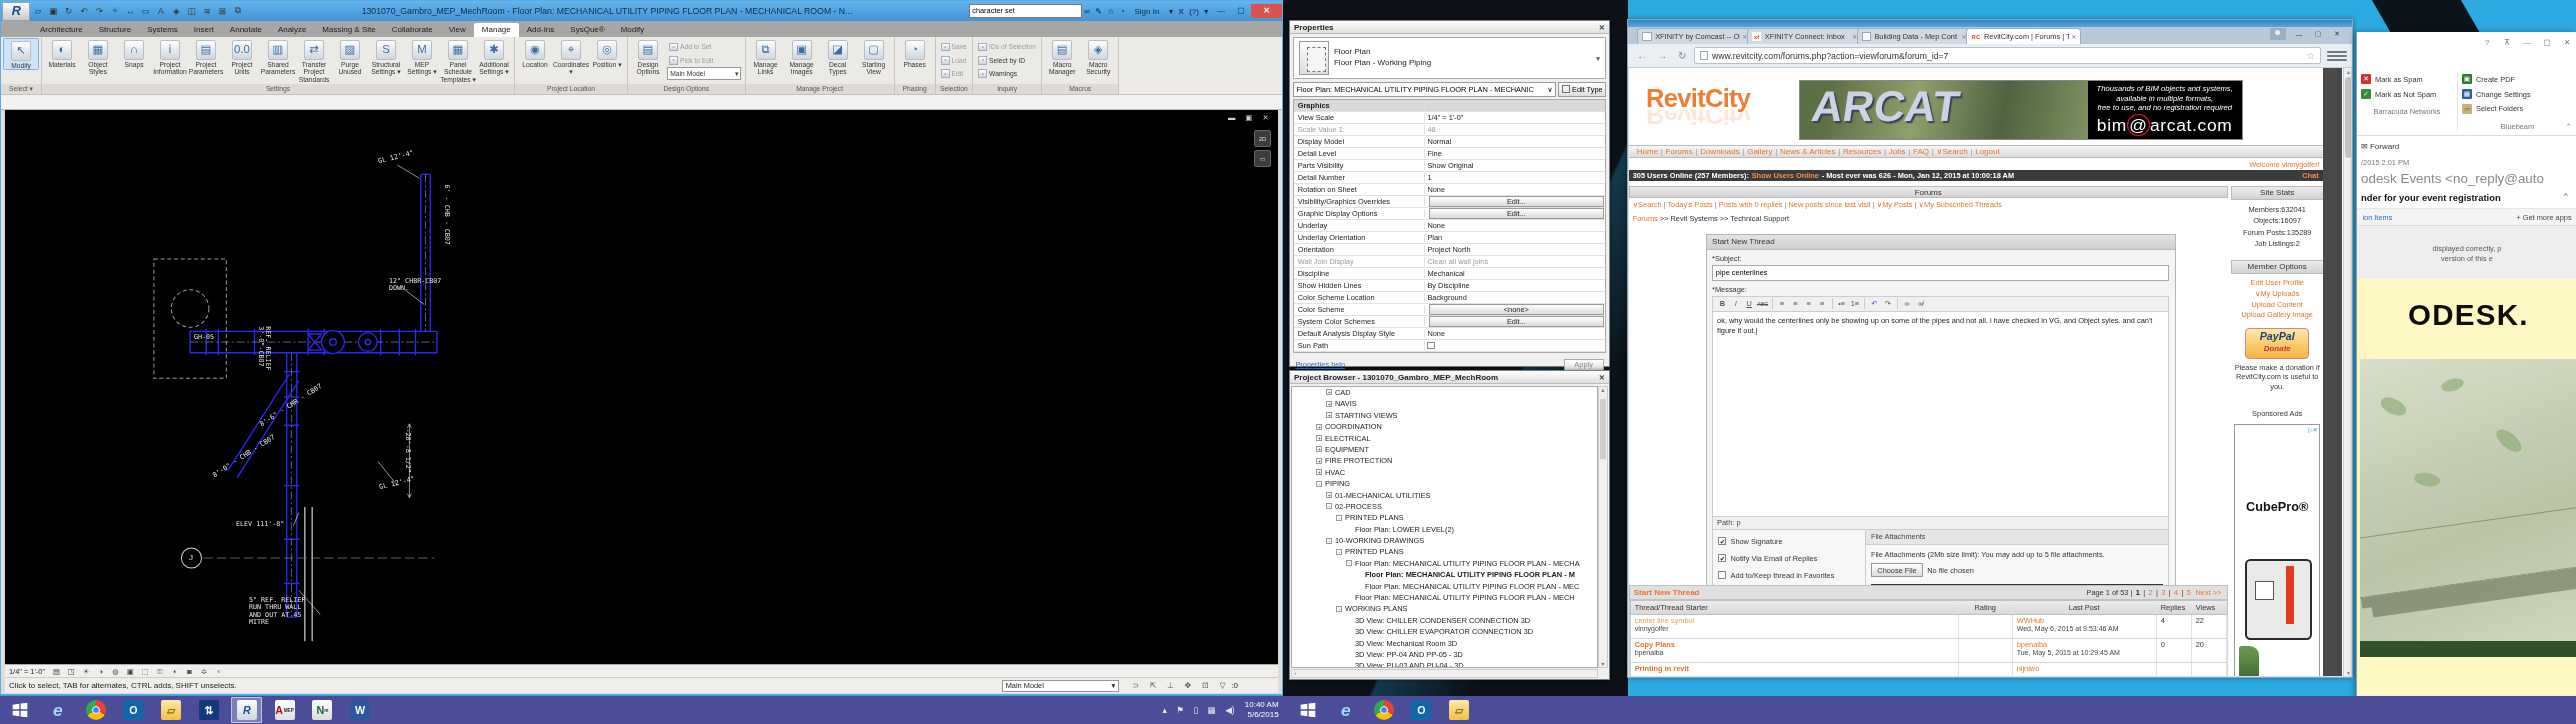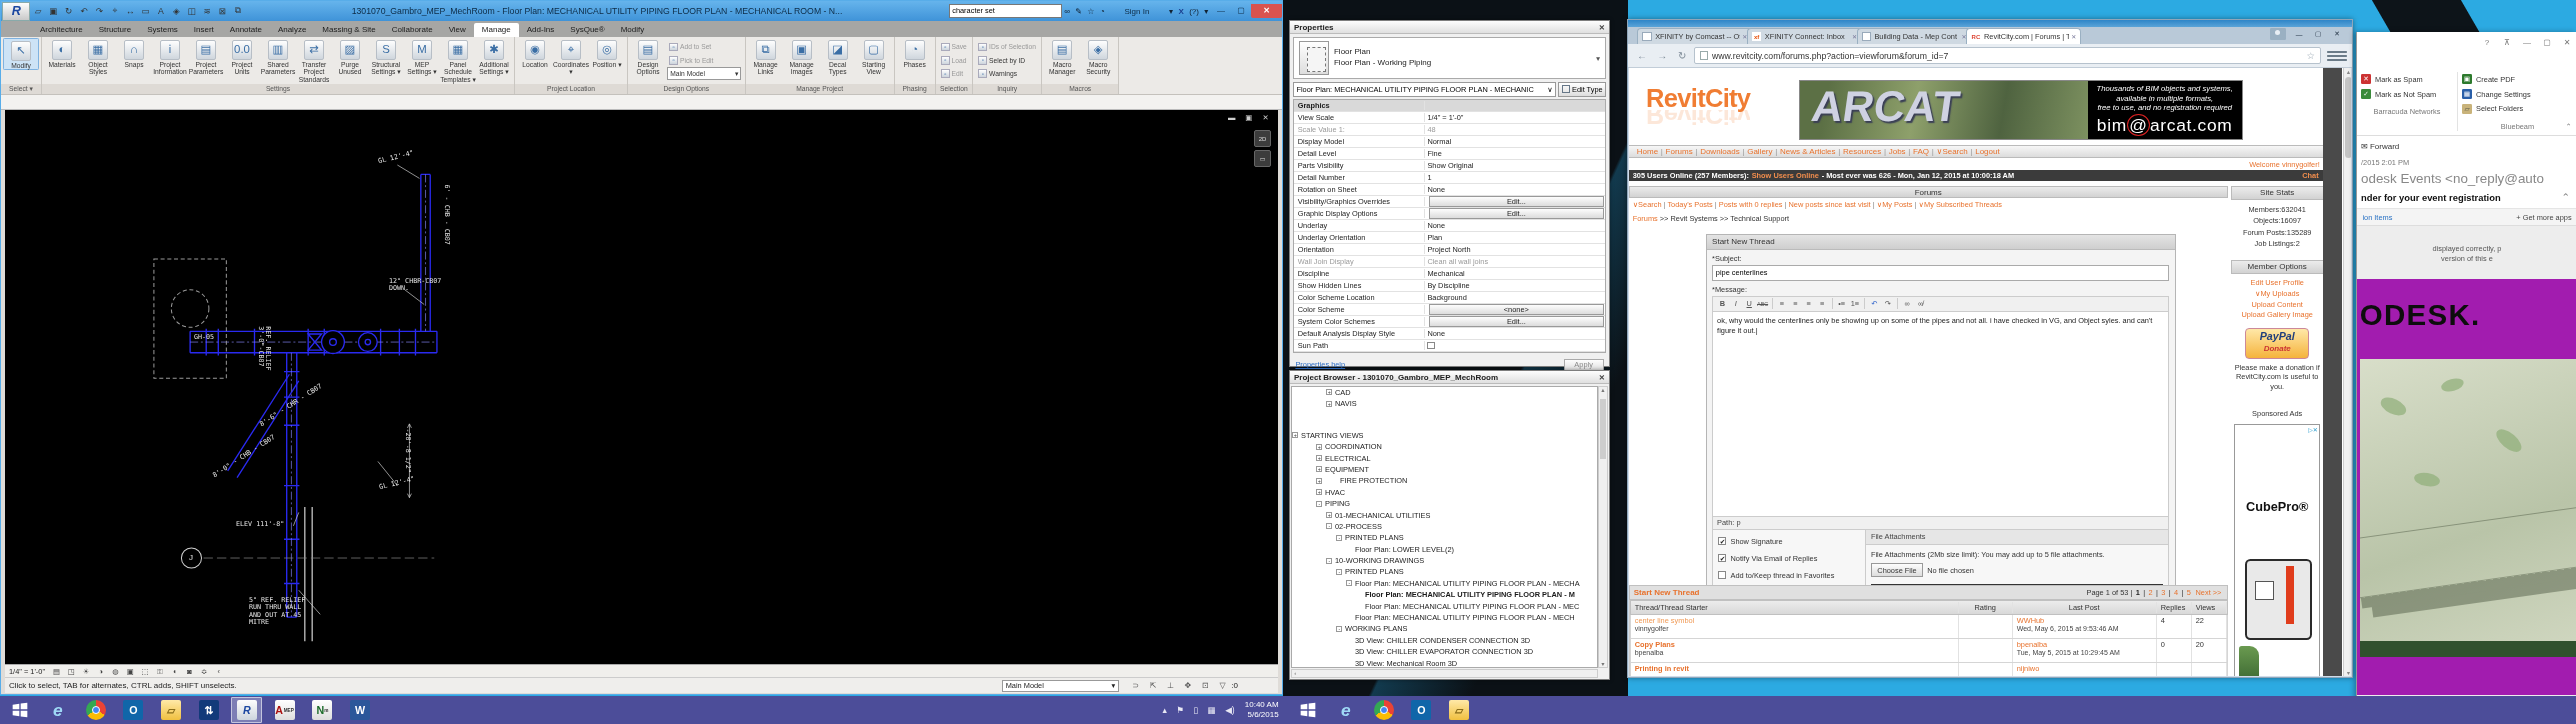--- a/index.html
+++ b/index.html
@@ -17,21 +17,21 @@
   
   #revit { left:0; top:0; width:1283px; height:695px; border:1.3px solid #58ade9; background:#dfdcd8; }
   #r-title { height:20px; background:linear-gradient(#66b4ec,#3f93d8); display:flex; align-items:center; padding-left:1.3px; }
   #r-appbtn { width:28px; height:19px; background:linear-gradient(#fdfdfd,#c9c9c9); border:0.7px solid #8aa;
     display:flex; align-items:center; justify-content:center; font-weight:bold; font-size:12.7px; color:#1b47a0; font-style:italic; }
   .qat-ic { width:14px; height:14.8px; margin:0 0.7px; display:flex; align-items:center; justify-content:center;
     font-size:8.7px; color:#333; border-radius:1.3px; }
   #r-title-text { flex:1; text-align:center; font-size:8.7px; color:#0d2b45; white-space:nowrap; overflow:hidden; }
   #r-search { width:113px; height:13.4px; border:0.7px solid #777; font-size:7.4px; padding:0 2.7px; background:#fff; }
   .tic { font-size:8px; color:#123; margin:0 2.7px; }
-  #r-signin { font-size:8px; color:#0d2b45; margin:0 17px; }
+  #r-signin { font-size:8px; color:#0d2b45; margin:0 7px; }
   .wbtn { width:20px; height:14.8px; display:flex; align-items:center; justify-content:center; font-size:8px; color:#0d2b45; }
   #r-close { width:31px; background:#d9534f; color:#fff; border-radius:0 0 2px 2px; font-weight:bold; }
   #r-tabs { height:16px; background:#a6a6a4; display:flex; align-items:flex-end; padding-left:31px; }
   .r-tab { padding:2px 8px 2.7px; font-size:8px; color:#1c1c1c; cursor:default; }
   .r-tab.active { background:#fff; border-radius:2px 2px 0 0; }
   #r-ribbon { height:58px; background:#eceae7; display:flex; border-bottom:0.7px solid #c4c1bc; }
   .panel { display:flex; flex-direction:column; border-right:0.7px solid #c9c6c1; }
   .p-items { flex:1; display:flex; align-items:flex-start; padding:1.3px 2px; }
   .p-label { height:10px; font-size:6.7px; color:#555; text-align:center; background:#dedad5; line-height:10px; }
   .big-item { width:36px; display:flex; flex-direction:column; align-items:center; font-size:6.7px; color:#333;
@@ -243,21 +243,21 @@
   #o-date { font-size:7.4px; color:#777; margin-top:6.7px; }
   #o-from { font-size:13.4px; color:#888; font-weight:300; margin-top:4px; white-space:nowrap; }
   #o-subj { font-size:9.4px; color:#111; font-weight:bold; margin-top:5.4px; white-space:nowrap; }
   #o-mailhdr .chev { position:absolute; right:6.7px; bottom:4px; color:#888; }
   #o-strip { height:17.4px; background:#f4f4f4; border-bottom:0.7px solid #ddd; display:flex; align-items:center;
     font-size:7.4px; padding:0 5.4px; }
   #o-strip .l { color:#2a72c4; }
   #o-strip .r { margin-left:auto; color:#444; }
   #o-body { background:#ededed; height:100%; }
   #o-note { text-align:center; font-size:7.4px; color:#555; padding:17.4px 2.7px 13.4px; line-height:10.7px; }
-  #o-white { background:#a21caf; margin:0; padding:19px 0 0 2.7px; height:416px; }
+  #o-white { background:#fef9c3; margin:0; padding:19px 0 0 2.7px; height:416px;text-align:center; }
   #o-logo { font-size:29.5px; font-weight:bold; color:#0d0d0d; letter-spacing:1.3px; }
   #o-photo { margin-top:27px; width:221px; height:282px; background:linear-gradient(160deg,#d8dec9,#b9c4a8 60%,#cfd6bf);
     position:relative; overflow:hidden; }
   #o-photo i { position:absolute; border-radius:50%; background:#8fae77; opacity:.7; }
   #o-photo .c1 { left:20px; top:40px; width:27px; height:14.8px; transform:rotate(25deg); }
   #o-photo .c2 { left:81px; top:20px; width:23px; height:12px; transform:rotate(-15deg); }
   #o-photo .c3 { left:134px; top:74px; width:29.5px; height:14.8px; transform:rotate(40deg); }
   #o-photo .c4 { left:54px; top:114px; width:25.5px; height:13.4px; transform:rotate(10deg); }
   #o-photo .stave { position:absolute; left:-13.4px; top:161px; width:282px; height:60px;
     border-top:1.3px solid #55604a; border-bottom:1.3px solid #55604a; transform:rotate(-8deg);
@@ -751,37 +751,37 @@
     </div>
     <div id="pb-tree">
         <div class="tree-item" style="padding-left: 34px;">
           <span class="tree-exp">+</span>
           <span>CAD</span>
         </div>
         <div class="tree-item" style="padding-left: 34px;">
           <span class="tree-exp">+</span>
           <span>NAVIS</span>
         </div>
-        <div class="tree-item" style=" margin-top: 20px;">
+        <div class="tree-item" style="padding-left: 34px;">
           <span class="tree-exp">+</span>
           <span>STARTING VIEWS</span>
         </div>
         <div class="tree-item" style="padding-left: 24px;">
           <span class="tree-exp">+</span>
           <span>COORDINATION</span>
         </div>
         <div class="tree-item" style="padding-left: 24px;">
           <span class="tree-exp">+</span>
           <span>ELECTRICAL</span>
         </div>
         <div class="tree-item" style="padding-left: 24px;">
           <span class="tree-exp">+</span>
           <span>EQUIPMENT</span>
         </div>
-        <div class="tree-item" style="padding-left: 24px; gap: 15px;">
+        <div class="tree-item" style="padding-left: 24px;">
           <span class="tree-exp">+</span>
           <span>FIRE PROTECTION</span>
         </div>
         <div class="tree-item" style="padding-left: 24px;">
           <span class="tree-exp">+</span>
           <span>HVAC</span>
         </div>
         <div class="tree-item" style="padding-left: 24px;">
           <span class="tree-exp">-</span>
           <span>PIPING</span>

